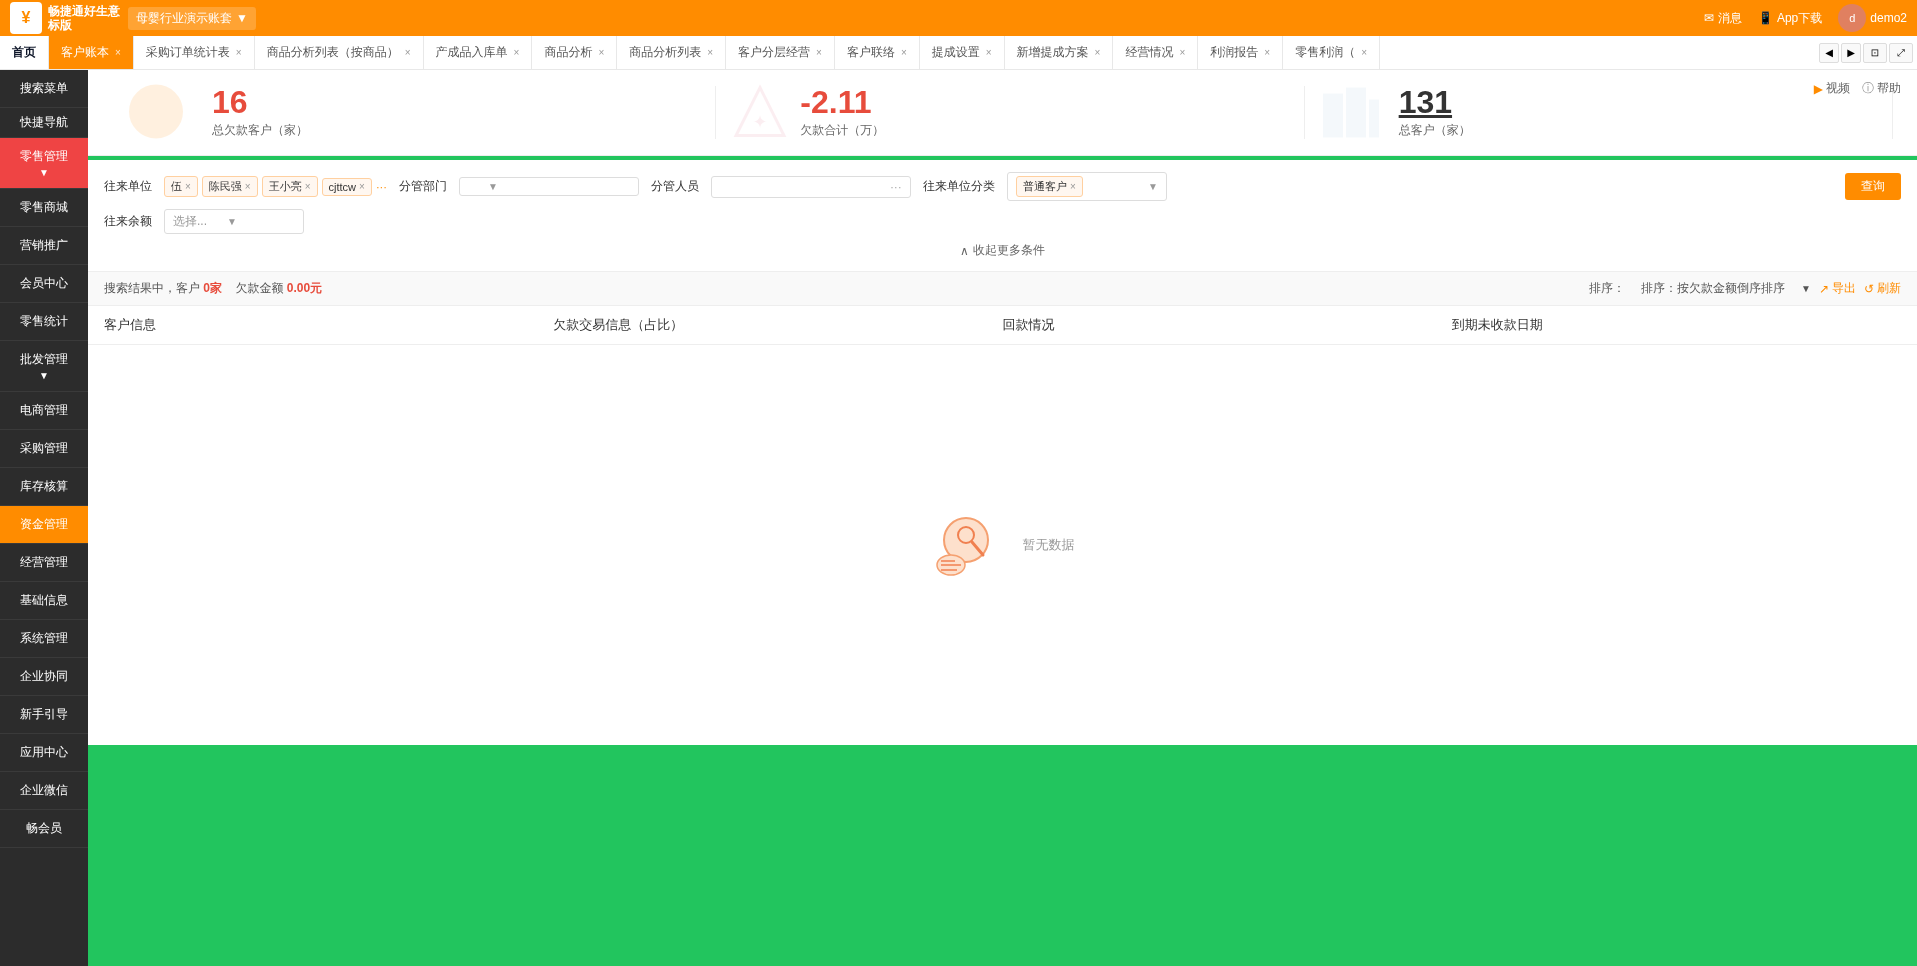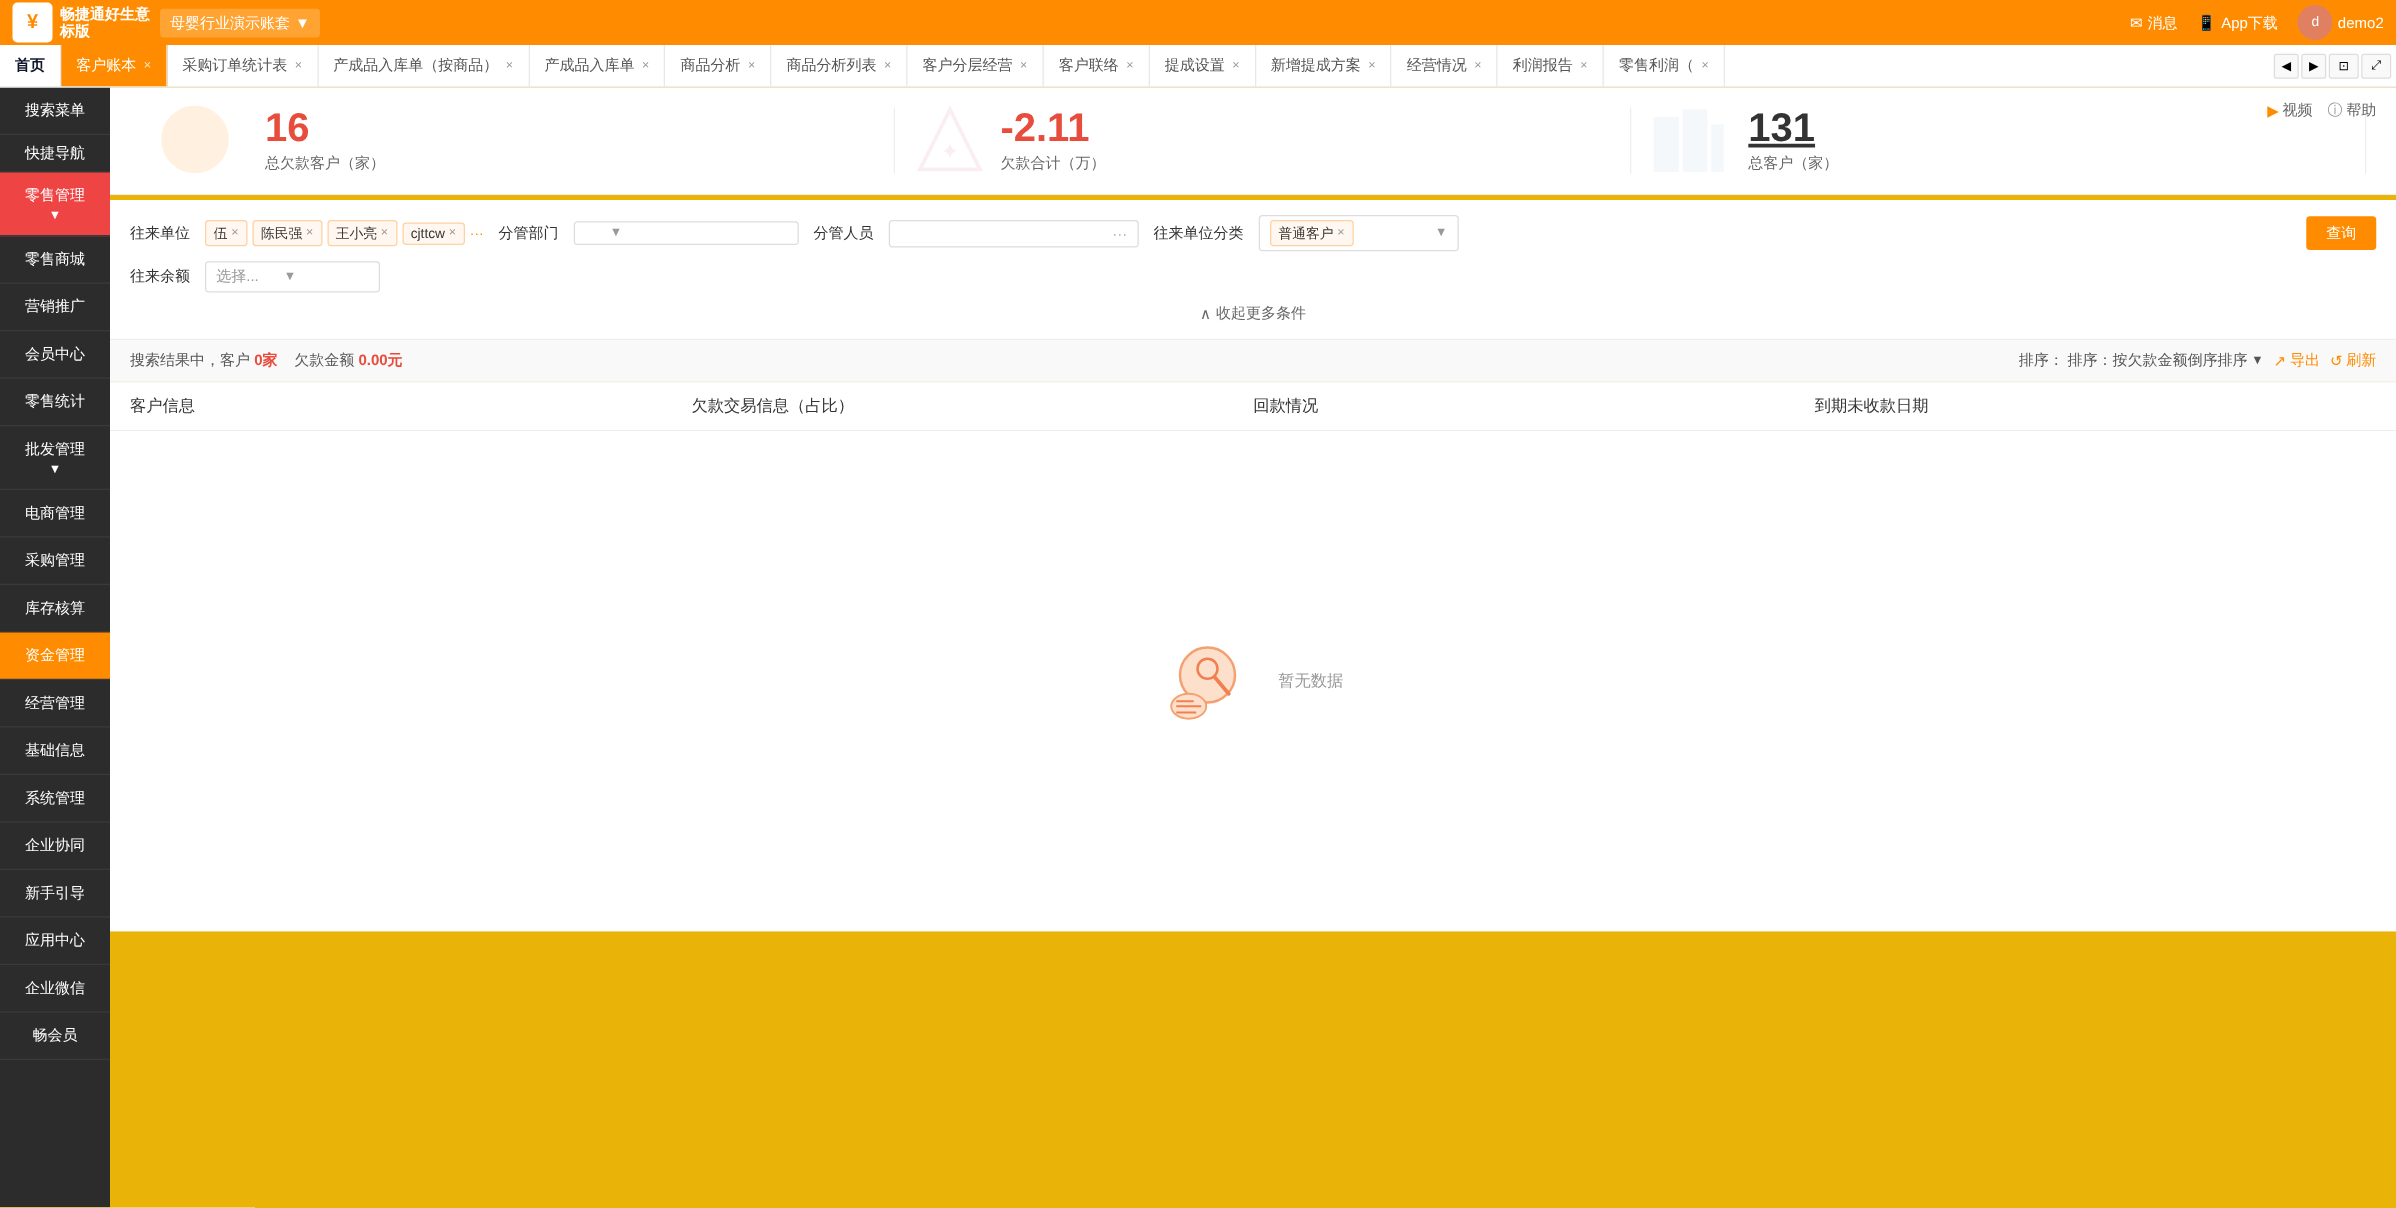--- a/index.html
+++ b/index.html
@@ -32,21 +32,21 @@
 
     
     .sidebar { width: 88px; background: #2c2c2c; display: flex; flex-direction: column; flex-shrink: 0; overflow-y: auto; }
     .sidebar-search { padding: 10px 8px; color: white; font-size: 12px; text-align: center; cursor: pointer; border-bottom: 1px solid #3a3a3a; }
     .sidebar-nav { padding: 6px 8px; color: white; font-size: 12px; text-align: center; cursor: pointer; border-bottom: 1px solid #3a3a3a; }
     .sidebar-section { color: white; font-size: 12px; text-align: center; padding: 10px 4px; cursor: pointer; border-bottom: 1px solid #3a3a3a; display: flex; flex-direction: column; align-items: center; gap: 2px; }
     .sidebar-section.active { background: #ef4444; }
     .sidebar-section .arrow { font-size: 10px; }
 
     
-    .page-content { flex: 1; overflow-y: auto; background: #eab308; }
+    .page-content { flex: 1; overflow-y: auto; background: #22c55e; }
 
     
     .stats-row { display: flex; background: white; padding: 16px 24px; gap: 0; border-bottom: 1px solid #eee; position: relative; }
     .stat-card { flex: 1; display: flex; flex-direction: column; align-items: flex-start; padding: 0 24px; border-right: 1px solid #eee; position: relative; }
     .stat-card:first-child { padding-left: 40px; }
     .stat-card:last-child { border-right: none; }
     .stat-value { font-size: 32px; font-weight: bold; color: #e74c3c; line-height: 1; }
     .stat-value.red { color: #e74c3c; }
     .stat-value.black { color: #333; text-decoration: underline; }
     .stat-label { font-size: 12px; color: #666; margin-top: 4px; }
@@ -64,21 +64,21 @@
     .filter-select { border: 1px solid #ddd; border-radius: 3px; padding: 3px 8px; font-size: 12px; color: #333; background: white; cursor: pointer; display: flex; align-items: center; gap: 20px; min-width: 120px; }
     .filter-select .arrow { color: #999; font-size: 10px; }
     .filter-input { border: 1px solid #ddd; border-radius: 3px; padding: 3px 8px; font-size: 12px; color: #333; background: white; min-width: 160px; display: flex; align-items: center; justify-content: space-between; }
     .collapse-btn { display: flex; align-items: center; justify-content: center; gap: 4px; color: #666; font-size: 12px; cursor: pointer; margin-top: 4px; }
     .query-btn { background: #ff8c00; color: white; border: none; border-radius: 3px; padding: 5px 16px; font-size: 12px; cursor: pointer; margin-left: auto; }
 
     
     .results-bar { background: #f9f9f9; padding: 8px 16px; display: flex; align-items: center; justify-content: space-between; border-bottom: 1px solid #eee; font-size: 12px; color: #555; }
     .results-left { display: flex; gap: 16px; }
     .results-right { display: flex; align-items: center; gap: 8px; }
-    .sort-btn { display: flex; align-items: center; gap: 3px; cursor: pointer; color: #555; }
+    .sort-btn { display: flex; align-items: center; gap: 16px; cursor: pointer; color: #555; }
     .action-btn { display: flex; align-items: center; gap: 3px; cursor: pointer; color: #ff8c00; }
 
     
     .data-table { background: white; margin: 0; }
     .table-header { display: grid; grid-template-columns: 2fr 2fr 2fr 2fr; padding: 10px 16px; border-bottom: 1px solid #eee; background: white; }
     .table-header-cell { font-size: 13px; color: #333; font-weight: normal; }
     .table-body { min-height: 400px; display: flex; align-items: center; justify-content: center; flex-direction: column; background: white; padding: 60px 0; }
     .empty-state { display: flex; flex-direction: row; align-items: center; gap: 12px; }
     .empty-icon { width: 80px; height: 80px; position: relative; }
     .empty-text { font-size: 13px; color: #999; }
@@ -132,21 +132,21 @@
     </div>
     <div class="nav-tab active">
       <span>客户账本</span>
       <span class="close-x">×</span>
     </div>
     <div class="nav-tab">
       <span>采购订单统计表</span>
       <span class="close-x">×</span>
     </div>
     <div class="nav-tab">
-      <span>产成品入库单（按商品）</span>
+      <span>商品分析列表（按商品）</span>
       <span class="close-x">×</span>
     </div>
     <div class="nav-tab">
       <span>产成品入库单</span>
       <span class="close-x">×</span>
     </div>
     <div class="nav-tab">
       <span>商品分析</span>
       <span class="close-x">×</span>
     </div>

